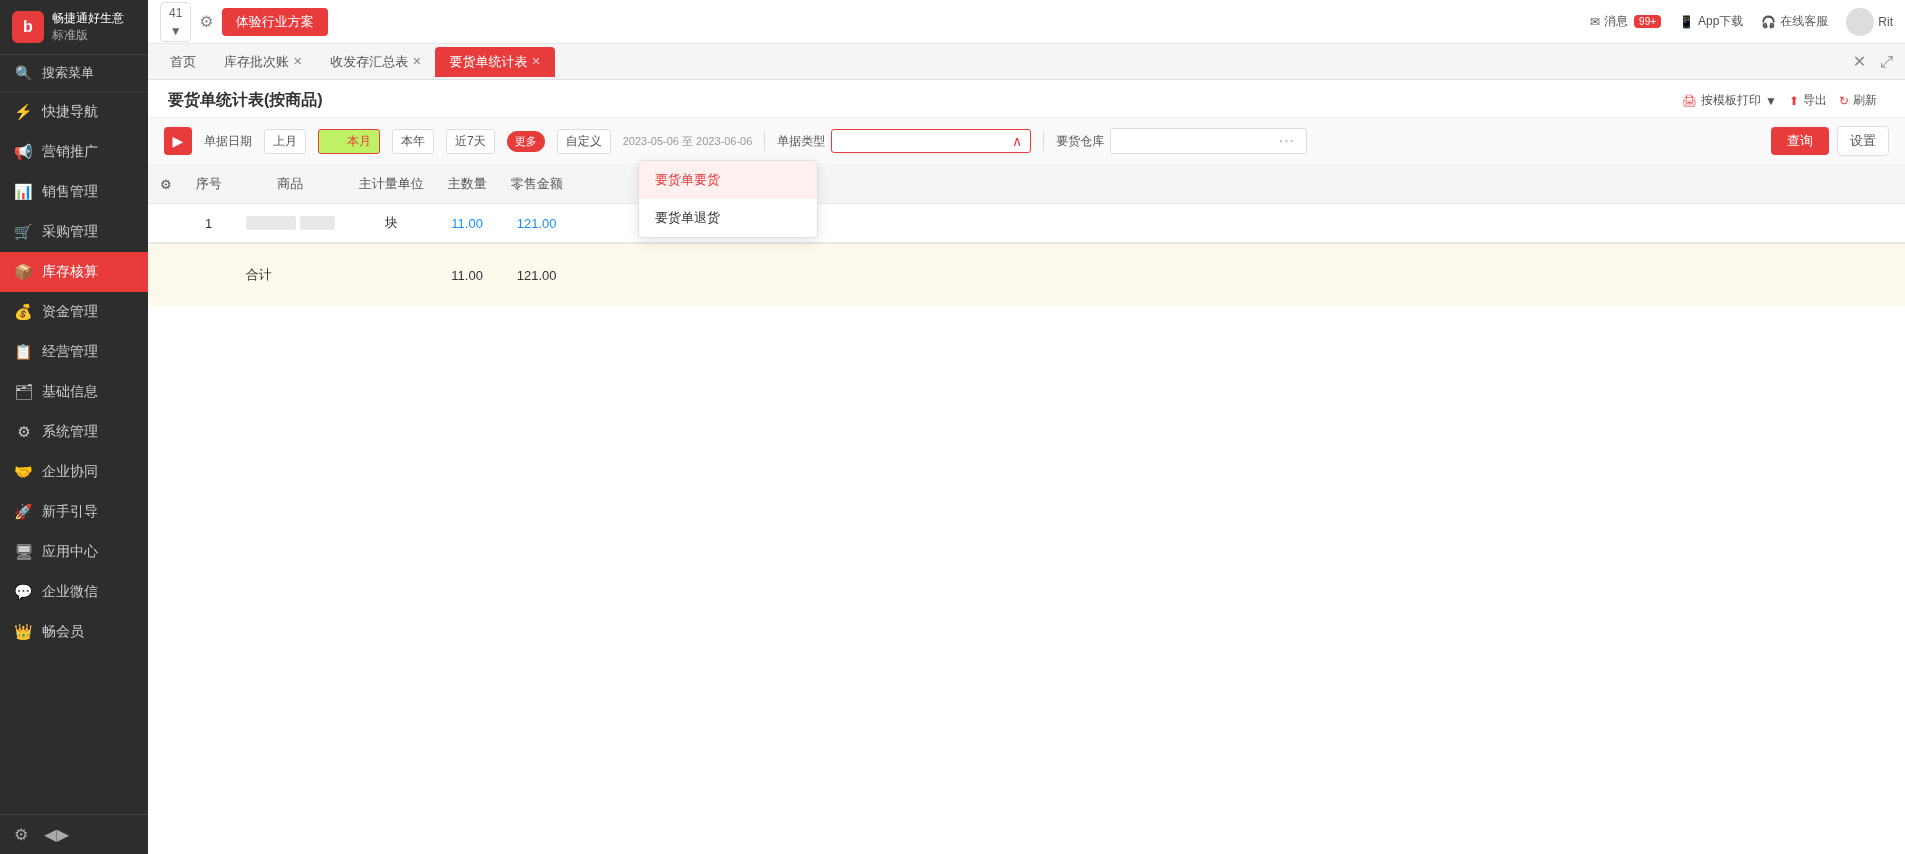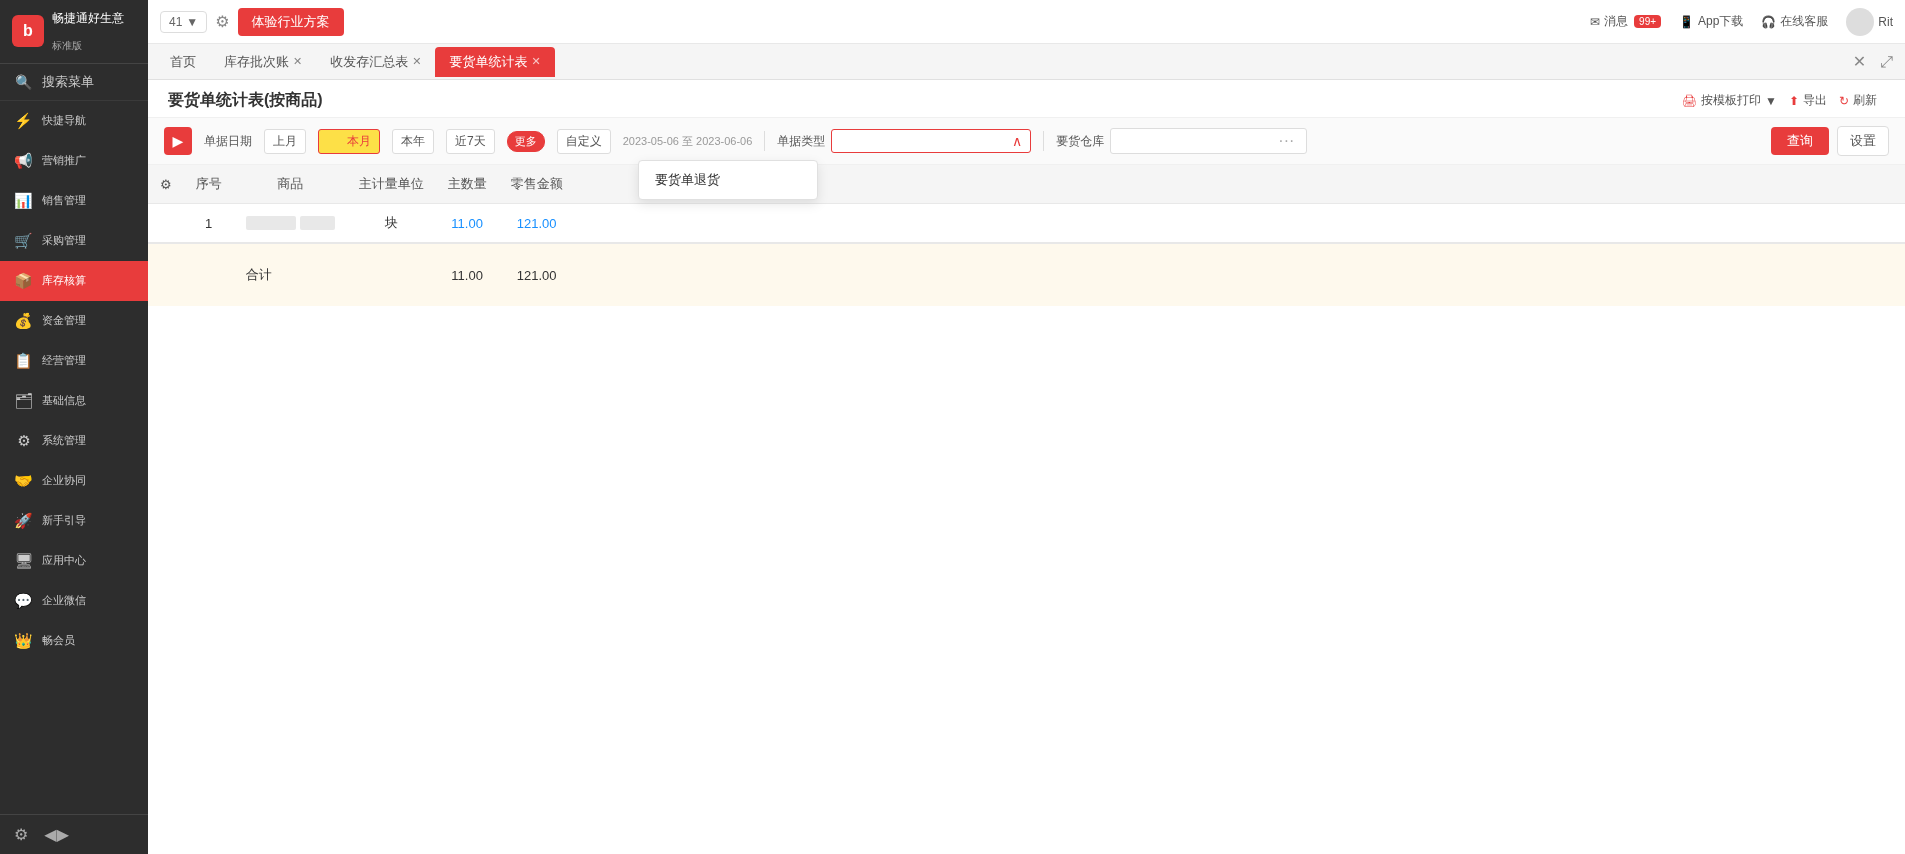--- a/index.html
+++ b/index.html
@@ -31,21 +31,21 @@
       display: flex;
       align-items: center;
       justify-content: center;
       color: white;
       font-weight: bold;
       font-size: 16px;
       margin-right: 8px;
       flex-shrink: 0;
     }
     .sidebar-logo-text { font-size: 12px; color: #fff; line-height: 1.4; }
-    .sidebar-logo-sub { font-size: 10px; color: #aaa; margin-top: 12px; }
+    .sidebar-logo-sub { font-size: 12px; color: #aaa; }
     .sidebar-scroll { flex: 1; overflow-y: auto; overflow-x: hidden; }
     .sidebar-scroll::-webkit-scrollbar { width: 4px; }
     .sidebar-scroll::-webkit-scrollbar-thumb { background: #555; }
 
     .sidebar-item {
       display: flex;
       align-items: center;
       padding: 10px 14px;
       cursor: pointer;
       color: #ccc;
@@ -56,21 +56,21 @@
     .sidebar-item .item-icon {
       width: 20px;
       height: 20px;
       margin-right: 8px;
       display: flex;
       align-items: center;
       justify-content: center;
       font-size: 15px;
       flex-shrink: 0;
     }
-    .sidebar-item .item-label { font-size: 11px; }
+    .sidebar-item .item-label { font-size: 14px; }
 
     .sidebar-search {
       display: flex;
       align-items: center;
       padding: 8px 14px;
       cursor: pointer;
       color: #ccc;
       border-bottom: 1px solid #3a3a3a;
     }
     .sidebar-search .item-icon { width: 20px; height: 20px; margin-right: 8px; display:flex; align-items:center; justify-content:center; font-size:14px; }
@@ -109,20 +109,21 @@
     .topbar-select {
       display: flex;
       align-items: center;
       border: 1px solid #ddd;
       border-radius: 4px;
       padding: 3px 8px;
       font-size: 12px;
       color: #666;
       cursor: pointer;
       gap: 4px;
+      flex-direction: column;
     }
     .topbar-gear { font-size: 16px; color: #888; cursor: pointer; }
     .topbar-trial-btn {
       background: #e83c3c;
       color: #fff;
       border: none;
       border-radius: 4px;
       padding: 5px 14px;
       font-size: 13px;
       cursor: pointer;
@@ -253,21 +254,21 @@
     .filter-label { font-size: 12px; color: #555; white-space: nowrap; }
     .date-btn {
       padding: 3px 8px;
       border: 1px solid #ddd;
       border-radius: 3px;
       font-size: 12px;
       cursor: pointer;
       color: #555;
       background: #fff;
     }
-    .date-btn.active { background: #fde047; border-color: #e83c3c; color: #e83c3c; padding-left: 28px; }
+    .date-btn.active { background: #bef264; border-color: #e83c3c; color: #e83c3c; padding-left: 28px; }
     .date-btn.more {
       background: #e83c3c;
       color: #fff;
       border-color: #e83c3c;
       font-size: 11px;
       border-radius: 10px;
       padding: 2px 7px;
     }
     .date-range-text { font-size: 11px; color: #999; }
 
@@ -575,20 +576,21 @@
           <span class="filter-dots">···</span>
         </div>
       </div>
 
       <div class="filter-actions">
         <button class="query-btn">查询</button>
         <button class="settings-btn">设置</button>
       </div>
 
       <div class="dropdown-overlay">
+        <div class="dropdown-item selected">要货单要货</div>
         <div class="dropdown-item">要货单退货</div>
       </div>
     </div>
 
     <div class="table-container">
       <table>
         <thead>
           <tr>
             <th class="col-settings">⚙</th>
             <th>序号</th>

